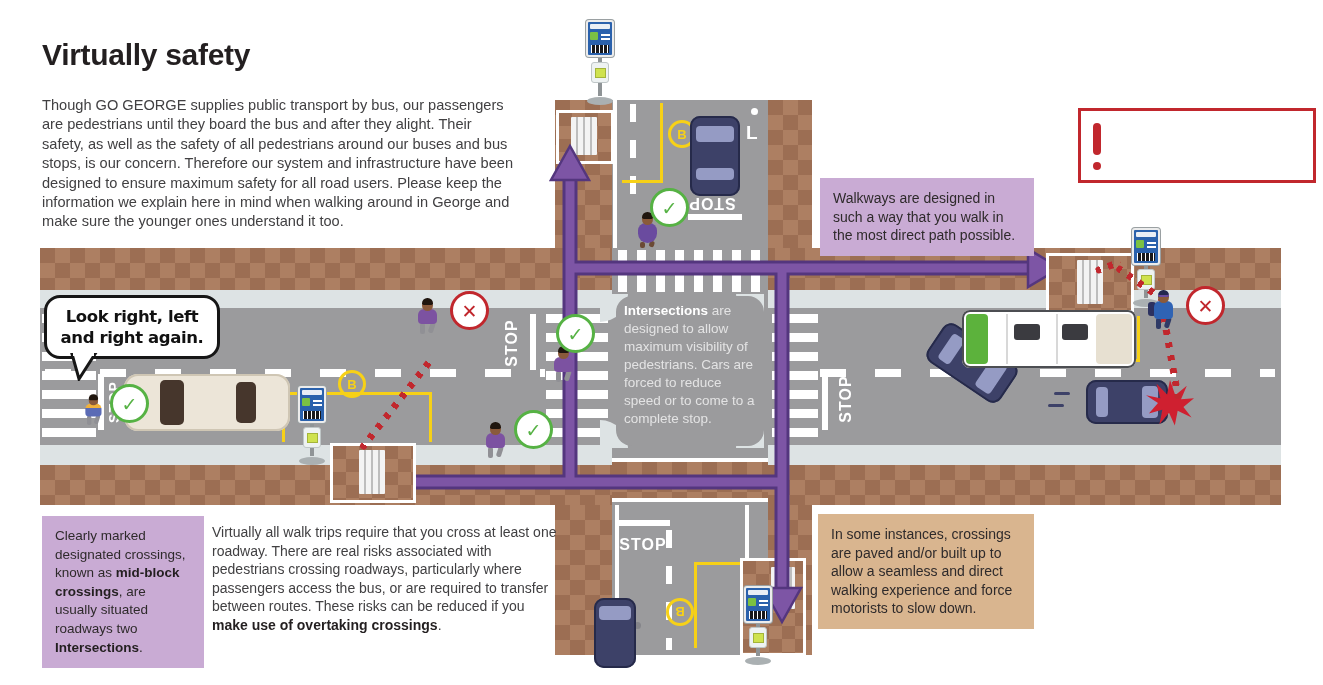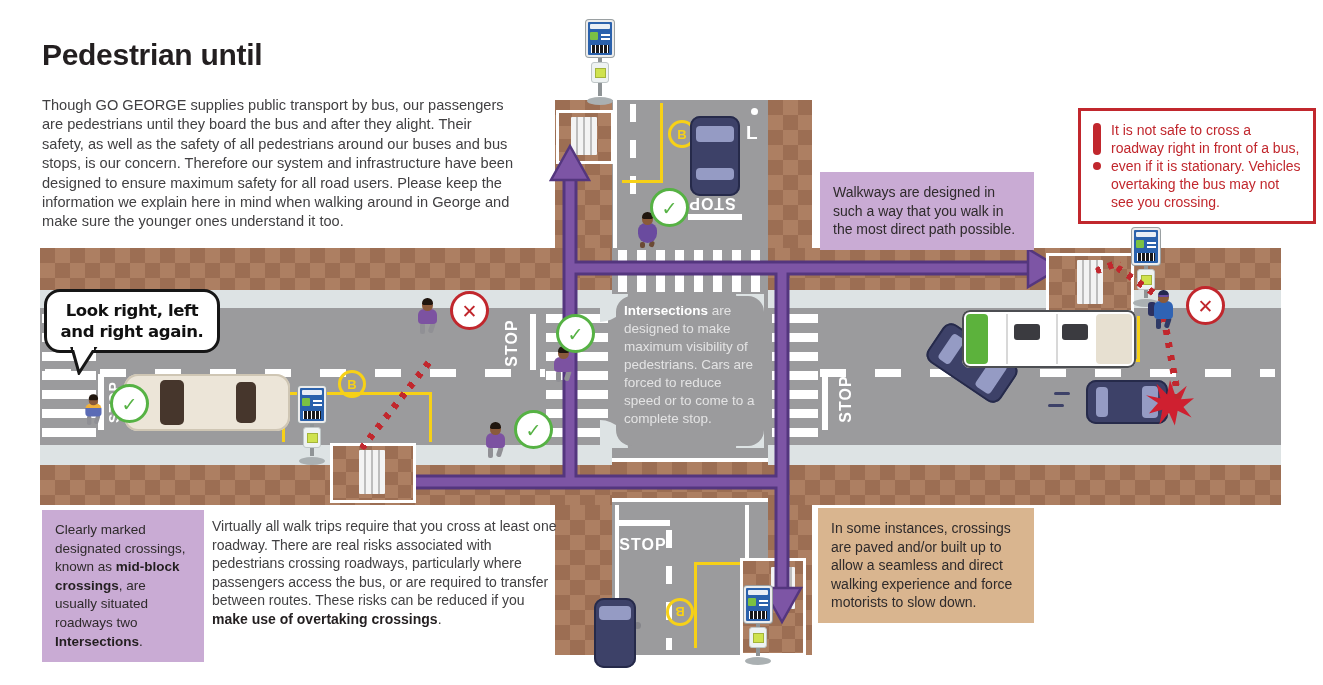--- a/index.html
+++ b/index.html
@@ -34,21 +34,21 @@
     background-size:26px 26px;}
   .pavestripes{background:repeating-linear-gradient(90deg,#f3f3f3 0 5px,#bdbdbd 5px 7px);border-radius:1px;}
   
   svg.path{left:0;top:0;z-index:3;pointer-events:none;}
   
   .intersq{background:#9b9b9d;border-radius:16px;z-index:2;}
   .curbcorner{width:28px;height:28px;background:#dde3e4;z-index:1;}
   .intertext{z-index:4;font-size:13.5px;line-height:18px;color:rgba(255,255,255,.72);}
   .intertext b{color:#fff;}
   
-  .box{padding:11px 13px;font-size:14px;line-height:18.6px;color:#2e2a2b;z-index:7;}
+  .box{padding:11px 13px;font-size:14px;line-height:18.6px;color:#2e2a2b;z-index:7;margin-top:6px;}
   .box b{color:#231f20;}
   .lav{background:#c9abd4;}
   .tan{background:#d9b58f;}
   .plain{padding:0;color:#414042;}
   .warnbox{background:#fff;border:3px solid #c1272d;color:#c1272d;display:flex;gap:10px;
            padding:10px 12px;font-size:14px;line-height:18px;z-index:7;}
   .warnmark{display:flex;flex-direction:column;align-items:center;gap:7px;padding-top:2px;}
   .warnmark .bar{width:8px;height:32px;background:#c1272d;border-radius:4px;}
   .warnmark .dot{width:8px;height:8px;background:#c1272d;border-radius:50%;}
   
@@ -108,21 +108,21 @@
   .coat .p-legs i{background:#2f3a66;}
   .backpack{position:absolute;left:-4px;top:10px;width:8px;height:14px;background:#2c3160;border-radius:3px;z-index:0;}
   .child{transform:scale(.85);transform-origin:top center;}
   .child .p-body{background:linear-gradient(#f0b13c 0 38%,#5b6bb5 38%);}
   .ltext{color:#fff;font-weight:bold;font-size:19px;z-index:2;}
   .dot{border-radius:50%;z-index:2;}
 </style>
 </head>
 <body>
 
-<div class="abs title">Pedestrian until</div>
+<div class="abs title">Virtually safety</div>
 <div class="abs intro">Though GO GEORGE supplies public transport by bus, our passengers are pedestrians until they board the bus and after they alight. Their safety, as well as the safety of all pedestrians around our buses and bus stops, is our concern. Therefore our system and infrastructure have been designed to ensure maximum safety for all road users. Please keep the information we explain here in mind when walking around in George and make sure the younger ones understand it too.</div>
 
 <div class="abs brick" style="left:40px;top:248px;width:1241px;height:42px;"></div>
 <div class="abs curb" style="left:40px;top:290px;width:1241px;height:18px;"></div>
 <div class="abs road" style="left:40px;top:308px;width:1241px;height:137px;"></div>
 <div class="abs curb" style="left:40px;top:445px;width:1241px;height:20px;"></div>
 <div class="abs brick" style="left:40px;top:465px;width:1241px;height:40px;"></div>
 
 <div class="abs brick" style="left:555px;top:100px;width:57px;height:148px;"></div>
 <div class="abs brick" style="left:768px;top:100px;width:44px;height:148px;"></div>
@@ -139,21 +139,21 @@
 <div class="abs zebraH" style="left:772px;top:314px;width:46px;height:126px;"></div>
 <div class="abs zebraV" style="left:618px;top:250px;width:144px;height:42px;"></div>
 <div class="abs brick" style="left:612px;top:458px;width:156px;height:36px;border-top:4px solid #fff;border-bottom:4px solid #fff;z-index:2;"></div>
 
 <div class="abs curbcorner" style="left:600px;top:294px;border-radius:0 0 100% 0;"></div>
 <div class="abs curbcorner" style="left:736px;top:294px;border-radius:0 0 0 100%;"></div>
 <div class="abs curbcorner" style="left:600px;top:420px;border-radius:0 100% 0 0;"></div>
 <div class="abs curbcorner" style="left:736px;top:420px;border-radius:100% 0 0 0;"></div>
 <div class="abs intersq" style="left:616px;top:296px;width:148px;height:150px;"></div>
 <div class="abs intertext" style="left:624px;top:302px;width:134px;">
-  <b>Intersections</b><span> are designed to make maximum visibility of pedestrians. Cars are forced to reduce speed or to come to a complete stop.</span>
+  <b>Intersections</b><span> are designed to allow maximum visibility of pedestrians. Cars are forced to reduce speed or to come to a complete stop.</span>
 </div>
 
 <div class="abs dash" style="left:45px;top:369px;width:500px;height:8px;"></div>
 <div class="abs dash" style="left:820px;top:369px;width:455px;height:8px;"></div>
 <div class="abs vdash" style="left:630px;top:104px;width:6px;height:106px;"></div>
 <div class="abs vdash" style="left:666px;top:530px;width:6px;height:120px;"></div>
 
 <div class="abs whline" style="left:98px;top:374px;width:6px;height:56px;"></div>
 <div class="abs stoptext" style="left:84px;top:394px;transform:rotate(-90deg);font-size:14px;">STOP</div>
 <div class="abs whline" style="left:530px;top:314px;width:6px;height:56px;"></div>
@@ -352,38 +352,37 @@
     </div>
 </div>
 
 <div class="abs badge ok" style="left:110px;top:384px;">✓</div>
 <div class="abs badge ok" style="left:514px;top:410px;">✓</div>
 <div class="abs badge ok" style="left:556px;top:314px;">✓</div>
 <div class="abs badge ok" style="left:650px;top:188px;">✓</div>
 <div class="abs badge no" style="left:450px;top:291px;">✕</div>
 <div class="abs badge no" style="left:1186px;top:286px;">✕</div>
 
-<div class="abs bubble" style="left:44px;top:289px;width:158px;">
+<div class="abs bubble" style="left:44px;top:295px;width:158px;">
   <span>Look right, left and right again.</span>
   <svg class="tailsvg" width="30" height="28">
     <polygon points="3,1 26,1 10,26" fill="#fff" stroke="#161616" stroke-width="3"></polygon>
     <rect x="4" y="0" width="21" height="3" fill="#fff"></rect>
   </svg>
 </div>
 
 <div class="abs box lav" style="left:820px;top:172px;width:188px;">
   <span>Walkways are designed in such a way that you walk in the most direct path possible.</span>
 </div>
 
 <div class="abs warnbox" style="left:1078px;top:108px;width:208px;">
   <div class="warnmark">
     <div class="bar"></div>
       <div class="dot"></div>
   </div>
-  <div>It is not safe to cross a roadway right in front of a bus, even if it is stationary. Vehicles overtaking the bus may not see you crossing.</div>
 </div>
 
 <div class="abs box lav" style="left:42px;top:510px;width:136px;font-size:13.5px;">
   <span>Clearly marked designated crossings, known as </span><b>mid-block crossings</b><span>, are usually situated roadways two </span><b>Intersections</b><span>.</span>
 </div>
 
 <div class="abs box plain" style="left:212px;top:517px;width:352px;">
   <span>Virtually all walk trips require that you cross at least one roadway. There are real risks associated with pedestrians crossing roadways, particularly where passengers access the bus, or are required to transfer between routes. These risks can be reduced if you </span><b>make use of overtaking crossings</b><span>.</span>
 </div>
 

